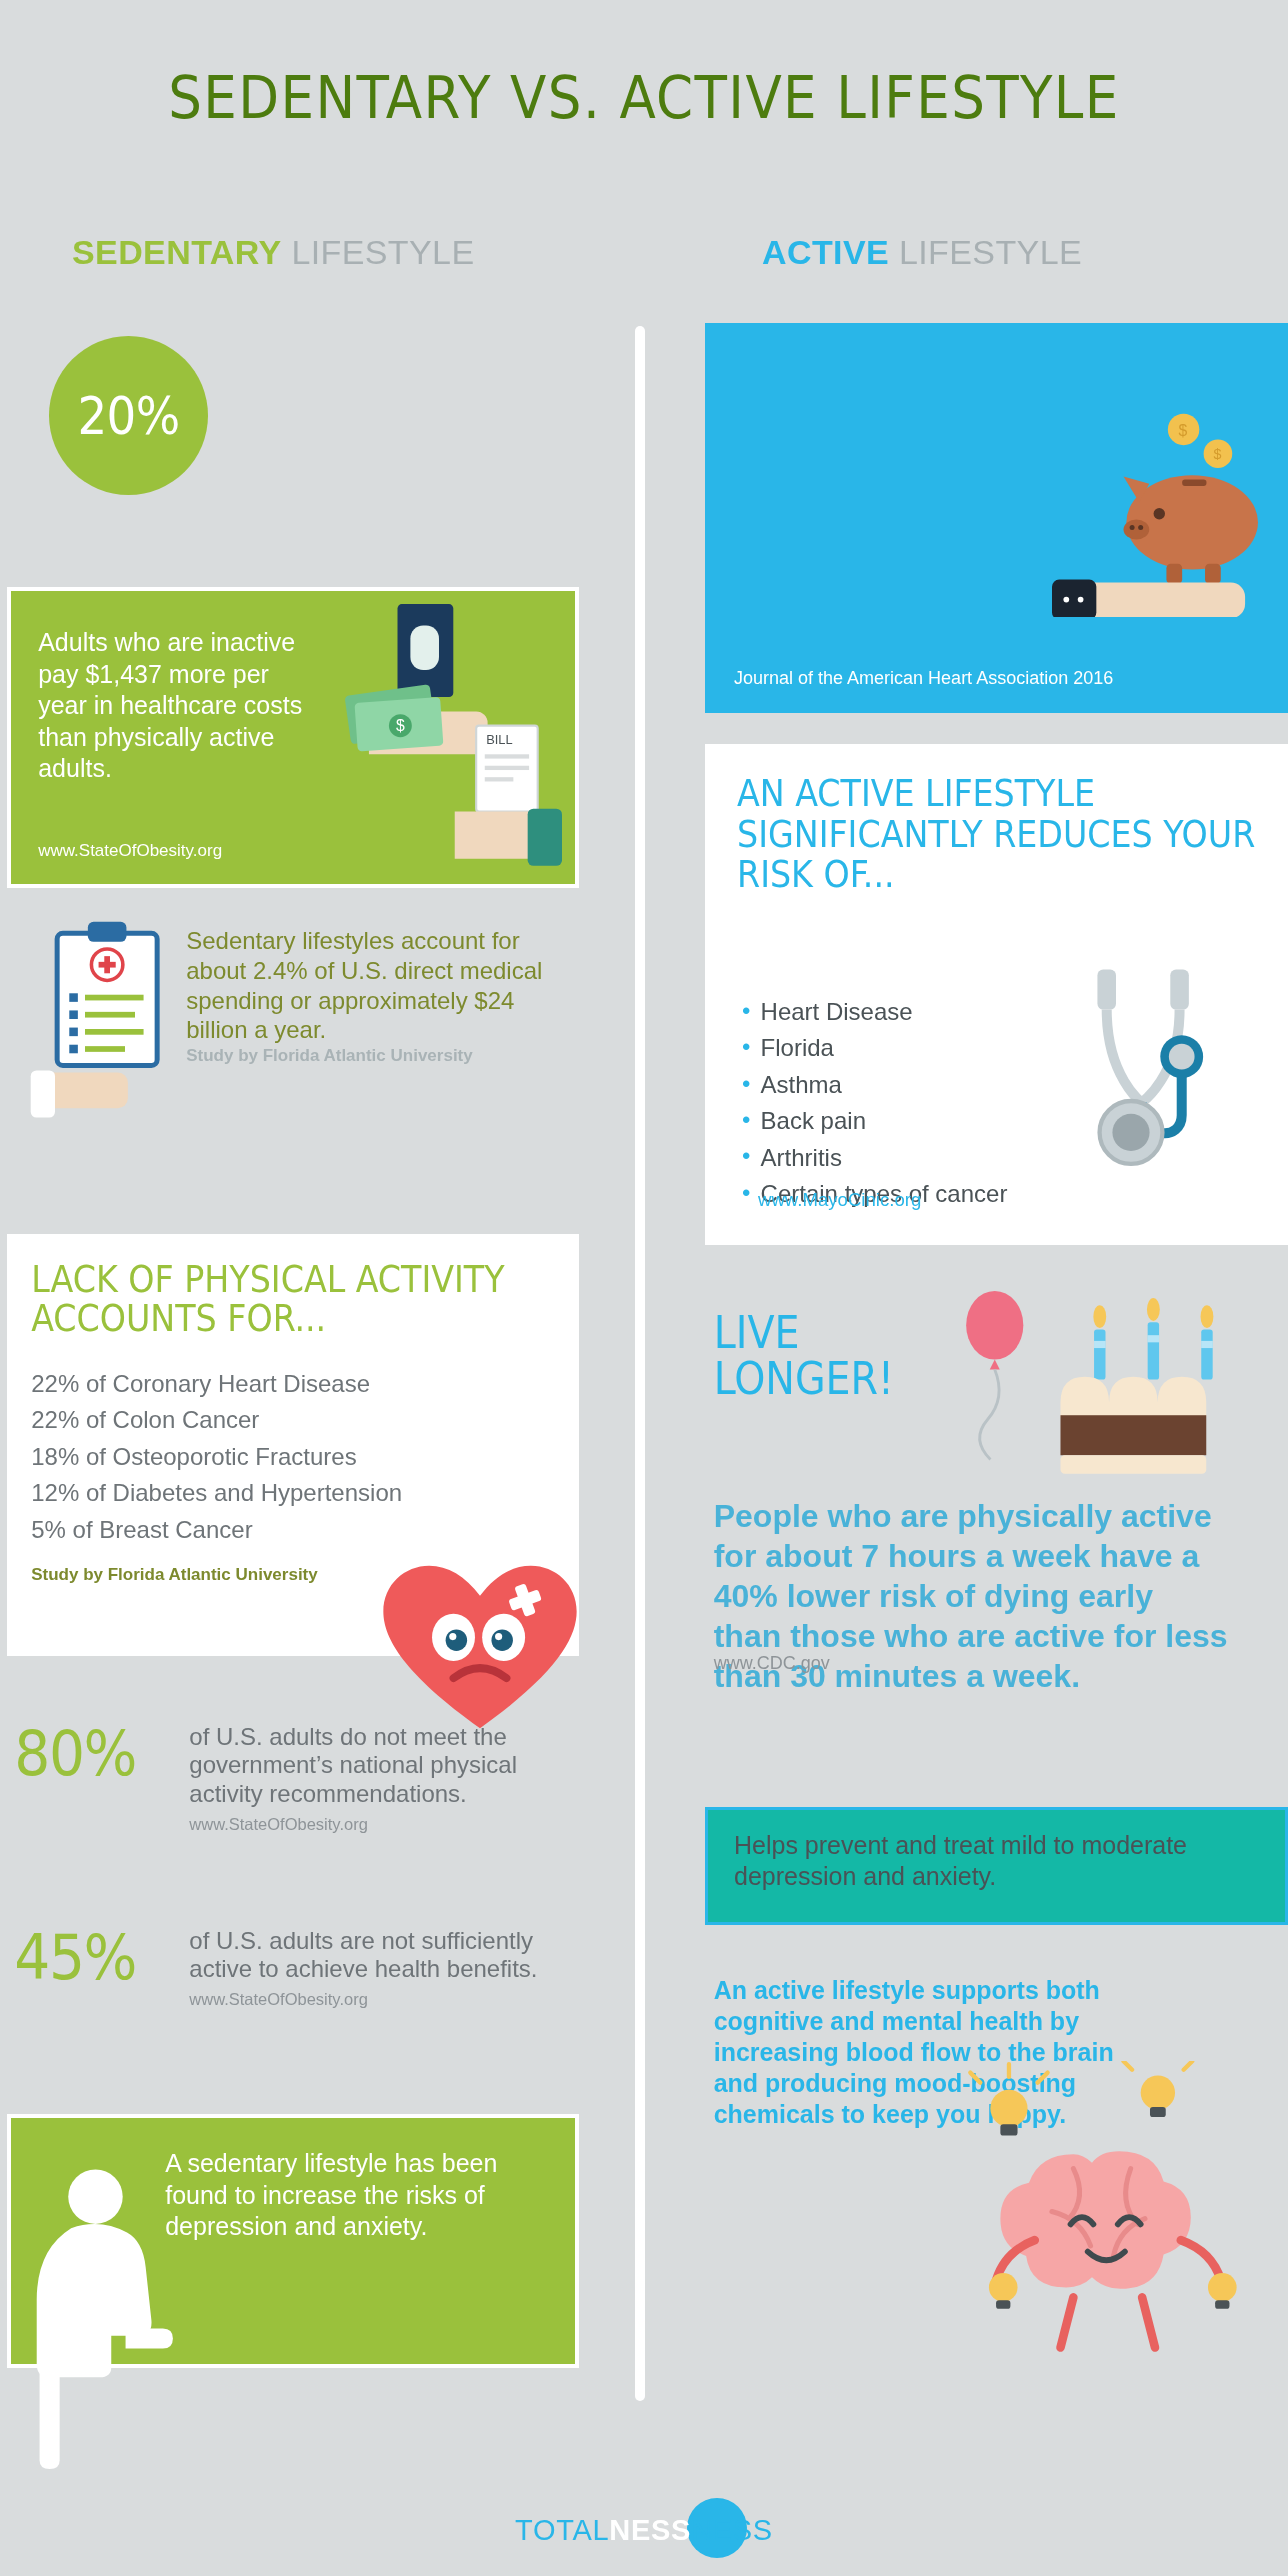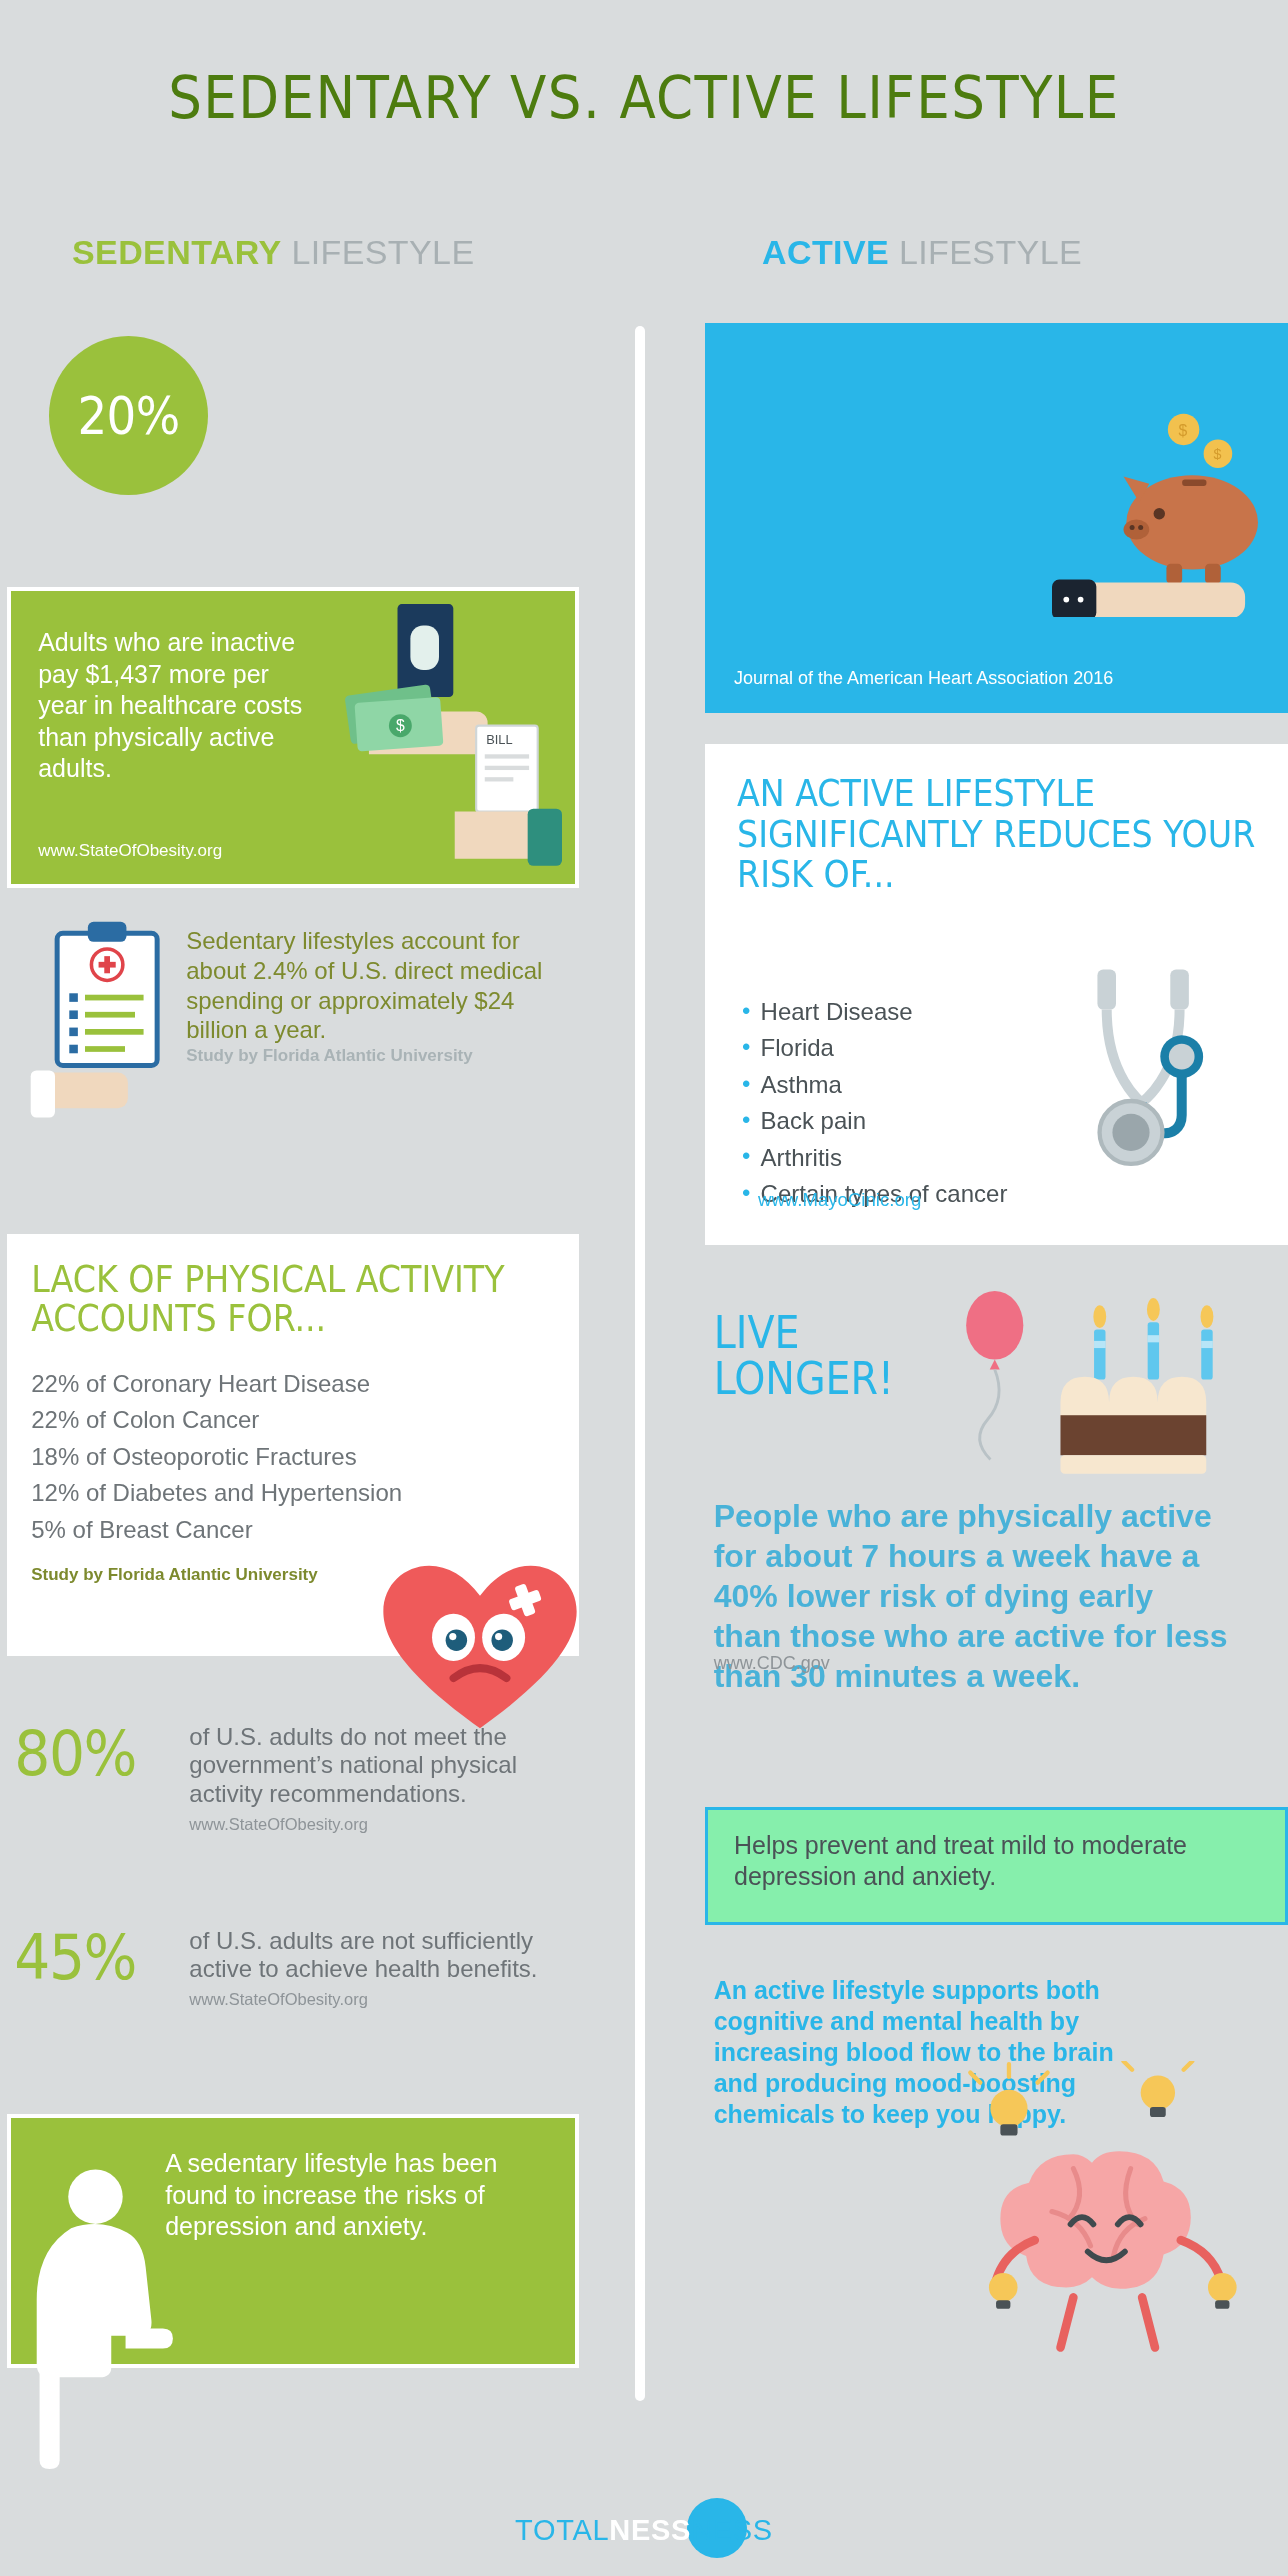--- a/index.html
+++ b/index.html
@@ -40,21 +40,21 @@
     position: absolute; left: 635px; top: 326px;
     width: 10px; height: 2075px;
     background: #ffffff; border-radius: 5.7px;
   }
 
   
   .block { position: absolute; }
 
   .green-fill { background: #9ac13c; color: #ffffff; }
   .blue-fill  { background: #29b6e8; color: #ffffff; }
-  .blue-outline { background: #86efac; border: 3.6px solid #29b6e8; }
+  .blue-outline { background: #14b8a6; border: 3.6px solid #29b6e8; }
 
   .big-pct {
     font-family: "DejaVu Sans Condensed", "Liberation Sans", sans-serif;
     font-weight: normal;
     color: #9ac13c;
     letter-spacing: -1.4px;
   }
 
   .src { font-size: 15.7px; }
 

